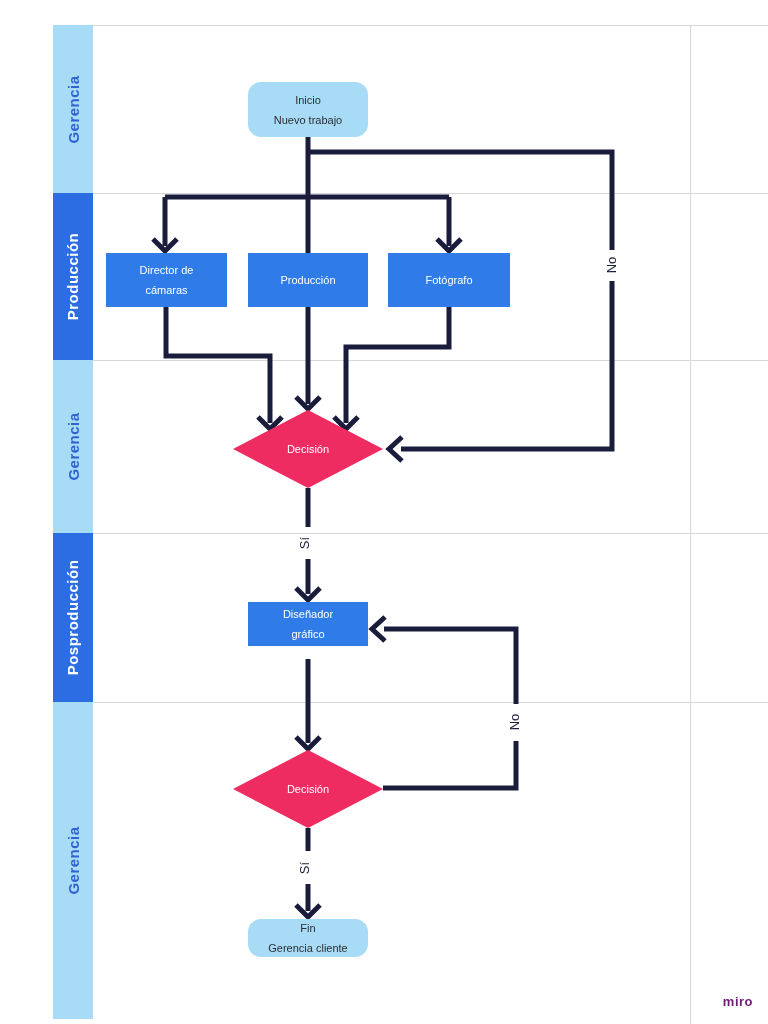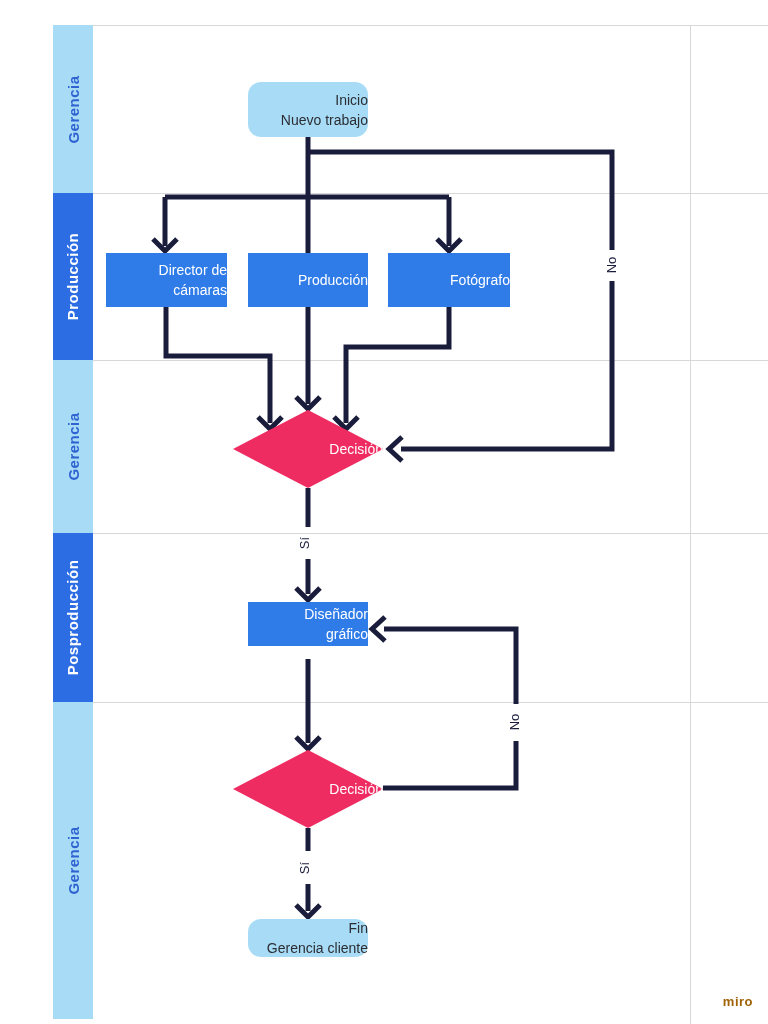--- a/index.html
+++ b/index.html
@@ -19,37 +19,37 @@
     transform:rotate(-90deg);white-space:nowrap;
     font-size:15px;font-weight:bold;letter-spacing:.5px;
   }
   .lane-bar.light span{color:var(--lane-label-light-text,#2f63d2);}
   .lane-bar.dark span{color:#ffffff;}
   
   svg.connectors{position:absolute;left:0;top:0;}
   svg.connectors path{stroke:var(--connector,#1a1c3c);stroke-width:5;fill:none;stroke-linejoin:miter;stroke-linecap:butt;}
   
   .node{
-    position:absolute;display:flex;flex-direction:column;align-items:flex-end;justify-content:center;
-    text-align:center;font-size:14px;line-height:20px;
+    position:absolute;display:flex;flex-direction:column;align-items:center;justify-content:center;
+    text-align:center;font-size:11px;line-height:20px;
   }
   .terminator{background:var(--terminator-fill,#a8dcf6);border-radius:13px;color:#2b2d33;}
   .process{background:var(--process-fill,#2f7ce9);color:#ffffff;}
   .decision{
     background:var(--decision-fill,#ee2c62);color:#ffffff;
     clip-path:polygon(50% 0%,100% 50%,50% 100%,0% 50%);
   }
   
   .edge-label{
     position:absolute;transform:translate(-50%,-50%) rotate(-90deg);
     font-size:13px;color:var(--connector,#1a1c3c);white-space:nowrap;
   }
   .watermark{
     position:absolute;right:15px;bottom:15px;
-    font-size:13px;font-weight:600;letter-spacing:.5px;color:#a16207;
+    font-size:13px;font-weight:600;letter-spacing:.5px;color:#701a75;
   }
 </style>
 </head>
 <body>
 
 <div class="board">
 
   <div class="hline" style="top:25px"></div>
   <div class="hline" style="top:193px"></div>
   <div class="hline" style="top:360px"></div>

